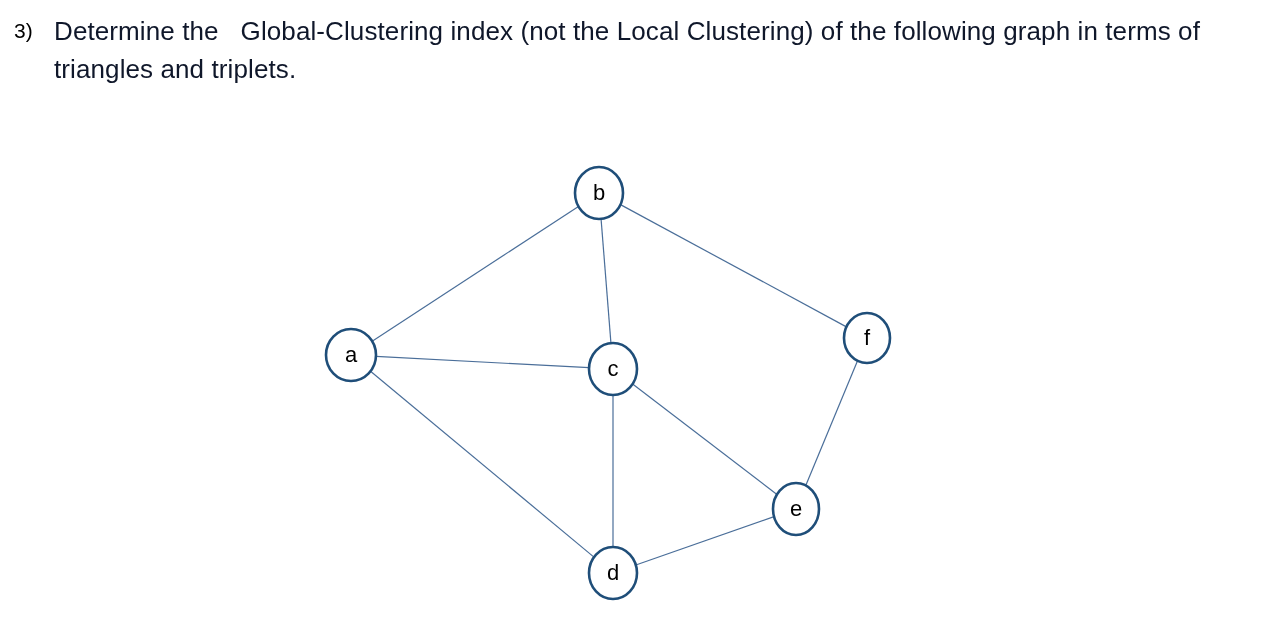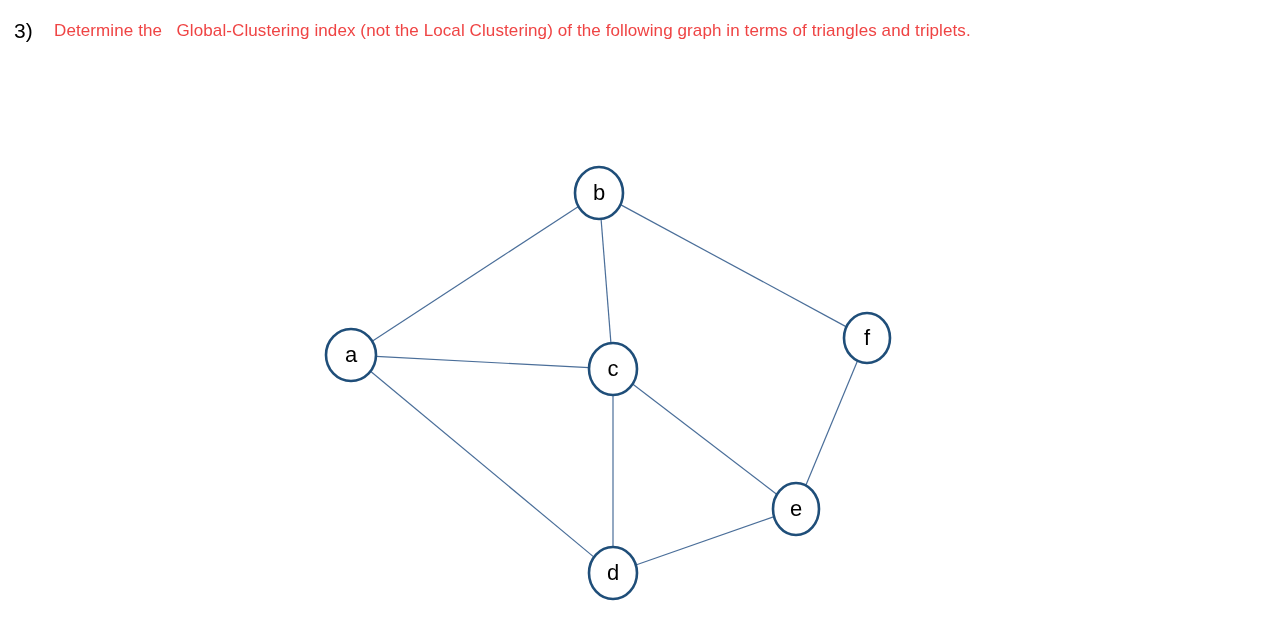--- a/index.html
+++ b/index.html
@@ -37,23 +37,23 @@
     padding-left: 14px;
     box-sizing: border-box;
     font-size: 21px;
     line-height: 38px;
     color: #000000;
     white-space: pre;
   }
   .question-text {
     flex: 1 1 auto;
     padding-right: 14px;
-    font-size: 17px;
+    font-size: 26px;
     line-height: 38px;
-    color: #ef4444;
+    color: #0f172a;
     white-space: pre-wrap;
     letter-spacing: 0.1px;
   }
 
   
   .graph-figure {
     position: absolute;
     left: 0px;
     top: 0px;
     width: 1279px;

